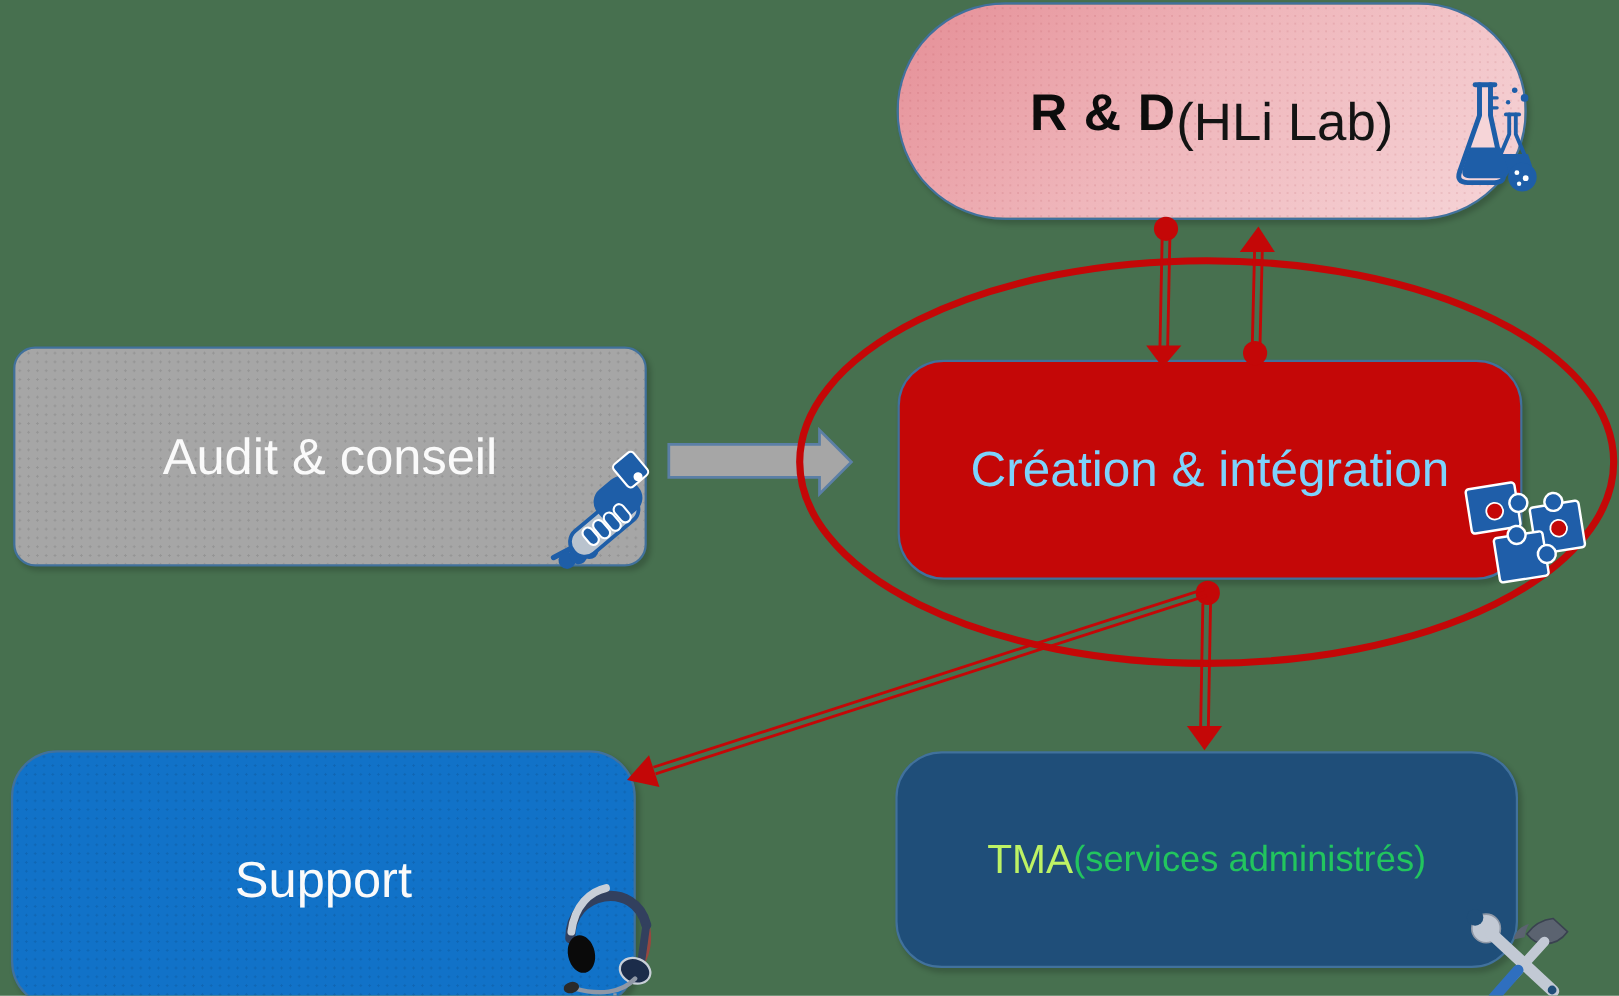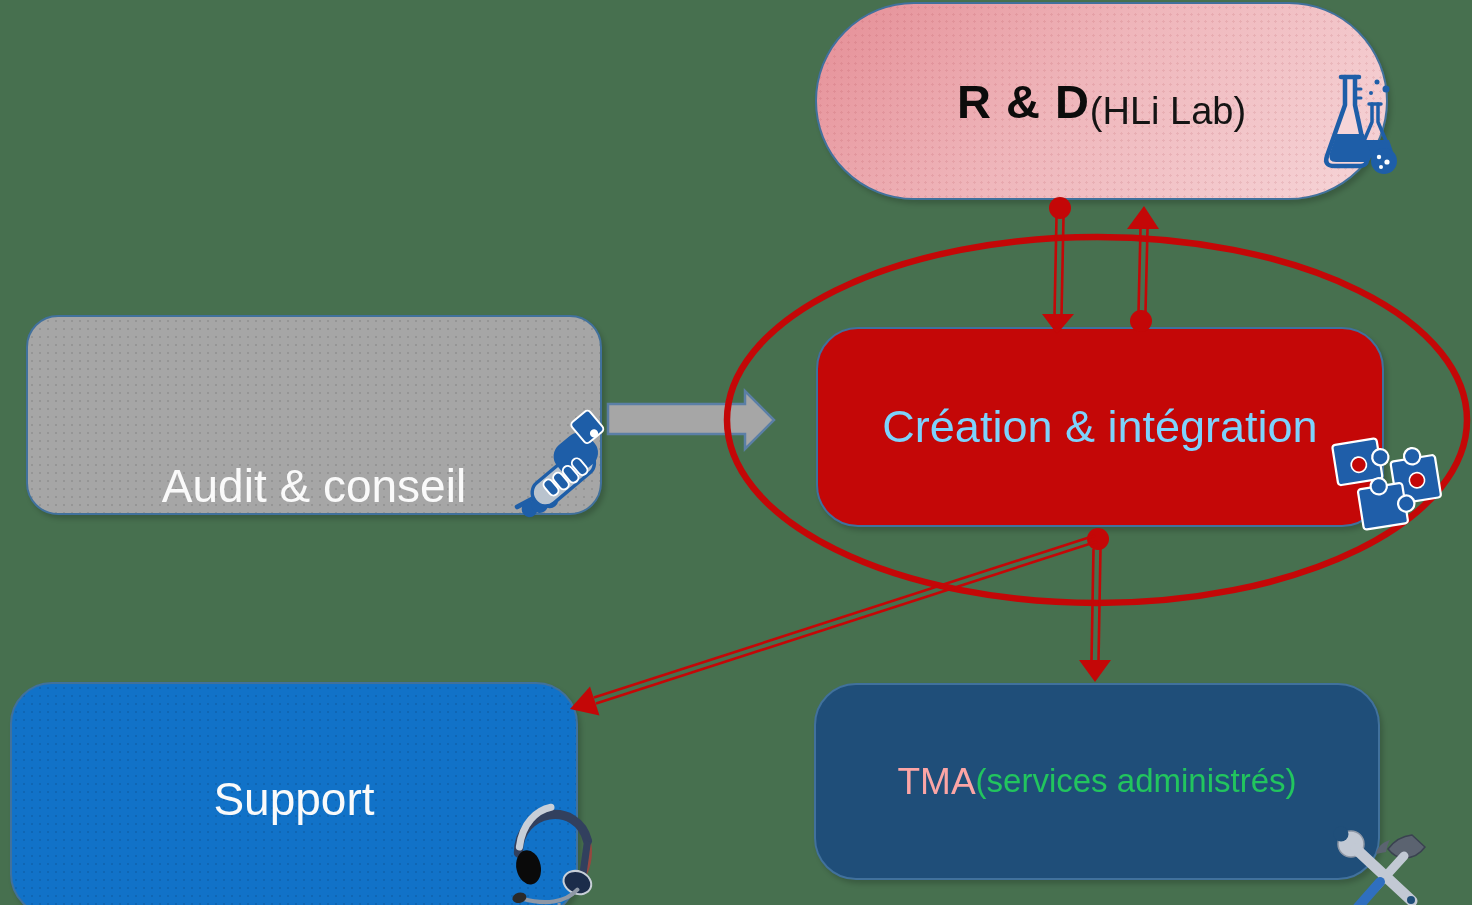--- a/index.html
+++ b/index.html
@@ -26,41 +26,41 @@
 
   #rd{
     left:815px;top:2px;width:573px;height:198px;
     border-radius:99px;
     background-image:
       radial-gradient(rgba(150,30,40,0.10) 1px, transparent 1.2px),
       linear-gradient(135deg,#E58E96 0%,#EFB6BB 45%,#F6D5D8 100%);
     background-size:7px 7px,100% 100%;
   }
   .rd-title{font-size:47px;font-weight:bold;color:#0C0C0C;letter-spacing:1px;}
-  .rd-sub{font-size:38px;color:#141414;margin-top:20px;}
+  .rd-sub{font-size:48px;color:#141414;margin-top:20px;}
 
   #audit{
-    left:26px;top:315px;width:576px;height:200px;
-    border-radius:32px;background-color:#A6A6A6;align-items:flex-end;
+    left:12px;top:315px;width:576px;height:200px;
+    border-radius:20px;background-color:#A6A6A6;
   }
   #creation{
     left:816px;top:327px;width:568px;height:200px;
     border-radius:42px;background-color:#C40707;
   }
   #support{
     left:10px;top:682px;width:568px;height:234px;
     border-radius:42px;background-color:#1172C8;
   }
   #tma{
     left:814px;top:683px;width:566px;height:197px;
     border-radius:42px;background-color:#1F4E79;
   }
   .white-label{font-size:46px;color:#FAFAFA;}
   .creation-line{font-size:45px;color:#7dd3fc;line-height:1.55;text-align:center;}
-  .tma-title{font-size:37px;color:#fca5a5;line-height:1.5;}
+  .tma-title{font-size:37px;color:#bef264;line-height:1.5;}
   .tma-sub{font-size:33px;color:#22c55e;line-height:1.4;}
 
   .icon{position:absolute;overflow:visible;}
   #flask-icon{left:497px;top:68px;width:86px;height:110px;}
   #handshake-icon{left:477px;top:103px;width:118px;height:108px;}
   #puzzle-icon{left:512px;top:100px;width:112px;height:102px;}
   #headset-icon{left:494px;top:104px;width:97px;height:122px;}
   #tools-icon{left:516px;top:138px;width:100px;height:92px;}
 </style>
 </head>

